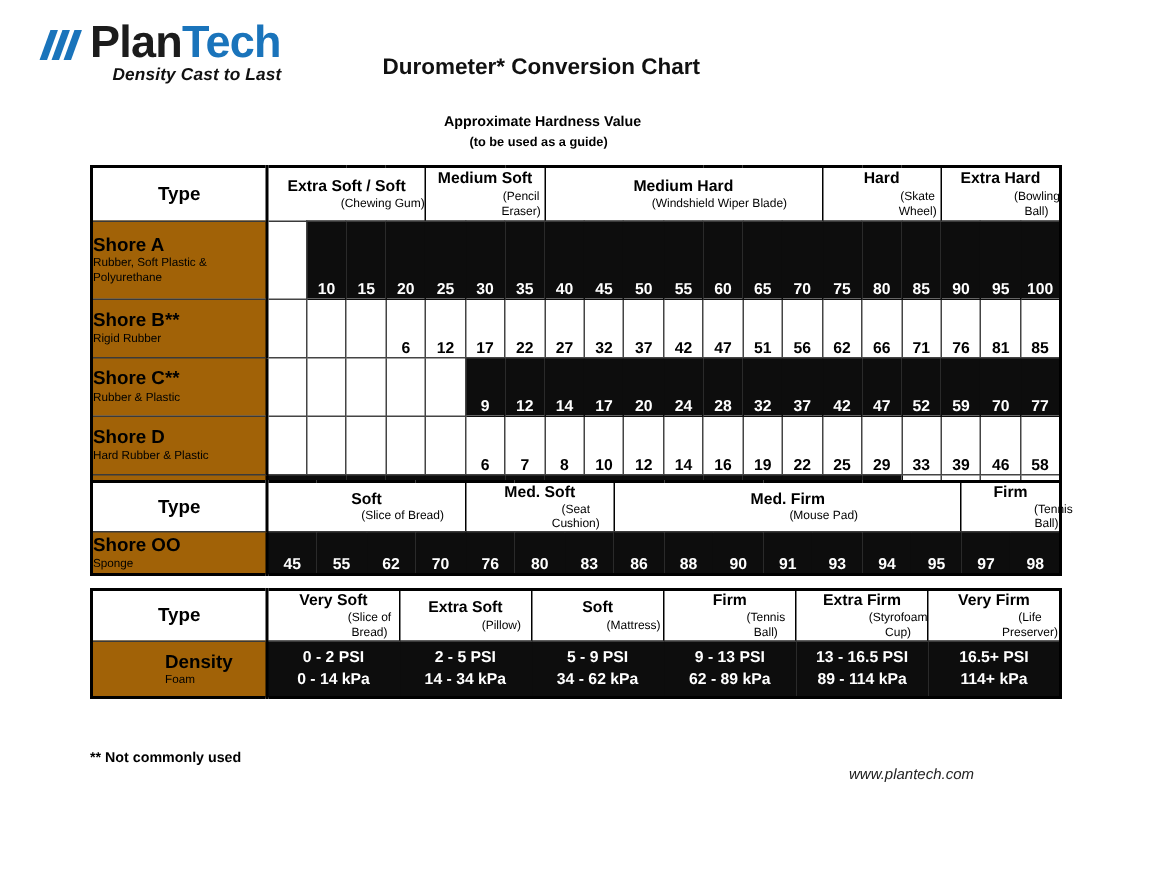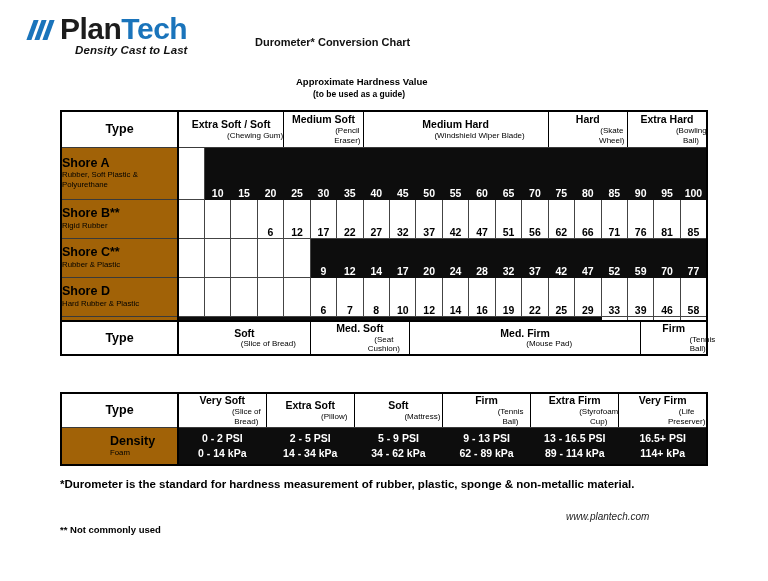--- a/index.html
+++ b/index.html
@@ -22,21 +22,21 @@
   .logo-text { font-size:30px; font-weight:bold; letter-spacing:-0.5px; line-height:1; }
   .logo-plan { color:#1c1c1c; }
   .logo-tech { color:#1a74bb; }
   .logo-tagline {
     position:absolute; left:75px; top:44px;
     font-size:11.5px; font-weight:bold; font-style:italic; color:#111;
     letter-spacing:0.1px;
   }
   .doc-title {
     position:absolute; left:255px; top:36px;
-    font-size:11px; font-weight:bold; color:#111;
+    font-size:15px; font-weight:bold; color:#111;
   }
   .subtitle-1 { position:absolute; left:296px; top:76px; font-size:9.5px; font-weight:bold; }
   .subtitle-2 { position:absolute; left:313px; top:89px; font-size:8.5px; font-weight:bold; }
 
   
   .tbl {
     border-collapse: collapse;
     table-layout: fixed;
     border: 2px solid #000;
     background:#fff;
@@ -96,21 +96,21 @@
     background:#0d0d0d; color:#fff; border-color:#0d0d0d;
     text-align:center; vertical-align:middle;
     font-size:10.5px; font-weight:bold; line-height:1.45;
     padding:3px 0;
   }
   #tbl-density .dval span { display:block; }
   #tbl-density .type-cell { vertical-align:middle;padding-left:48px; }
 
   
   .fn1 { position:absolute; left:60px; top:478px; font-size:11.5px; font-weight:bold; }
-  .fn2 { position:absolute; left:60px; top:524px; font-size:9.5px; font-weight:bold; }
+  .fn2 { position:absolute; left:60px; top:500px; font-size:9.5px; font-weight:bold; }
   .site { position:absolute; left:566px; top:511px; font-size:10px; font-style:italic; color:#222; }
 </style>
 </head>
 <body>
 
 <div class="page">
 
   <div class="header">
     <div class="logo">
       <span class="logo-slashes">
@@ -300,20 +300,42 @@
           </td>
           <td class="cat-head" colspan="7">
             <span class="cat-name">Med. Firm</span>
             <span class="cat-ex">(Mouse Pad)</span>
           </td>
           <td class="cat-head" colspan="2">
             <span class="cat-name">Firm</span>
             <span class="cat-ex">(Tennis Ball)</span>
           </td>
         </tr>
+    <tr class="row-dark">
+          <td class="type-cell">
+            <span class="t-name">Shore OO</span>
+            <span class="t-sub">Sponge</span>
+          </td>
+          <td class="val">45</td>
+          <td class="val">55</td>
+          <td class="val">62</td>
+          <td class="val">70</td>
+          <td class="val">76</td>
+          <td class="val">80</td>
+          <td class="val">83</td>
+          <td class="val">86</td>
+          <td class="val">88</td>
+          <td class="val">90</td>
+          <td class="val">91</td>
+          <td class="val">93</td>
+          <td class="val">94</td>
+          <td class="val">95</td>
+          <td class="val">97</td>
+          <td class="val">98</td>
+        </tr>
       </tbody>
   </table>
 
   <table class="tbl" id="tbl-density">
     <tbody>
       <tr class="hdr-row">
         <td class="type-head">Type</td>
       <td class="cat-head">
             <span class="cat-name">Very Soft</span>
             <span class="cat-ex">(Slice of Bread)</span>
@@ -365,17 +387,16 @@
             <span>89 - 114 kPa</span>
           </td>
           <td class="dval">
             <span>16.5+ PSI</span>
             <span>114+ kPa</span>
           </td>
         </tr>
       </tbody>
   </table>
 
-  <div class="fn1">*Durometer is the standard for hardness measurement of rubber, plastic, sponge &amp; non-metallic material.</div>
   <div class="fn2">** Not commonly used</div>
   <div class="site">www.plantech.com</div>
 
 </div>
 
 </body></html>

